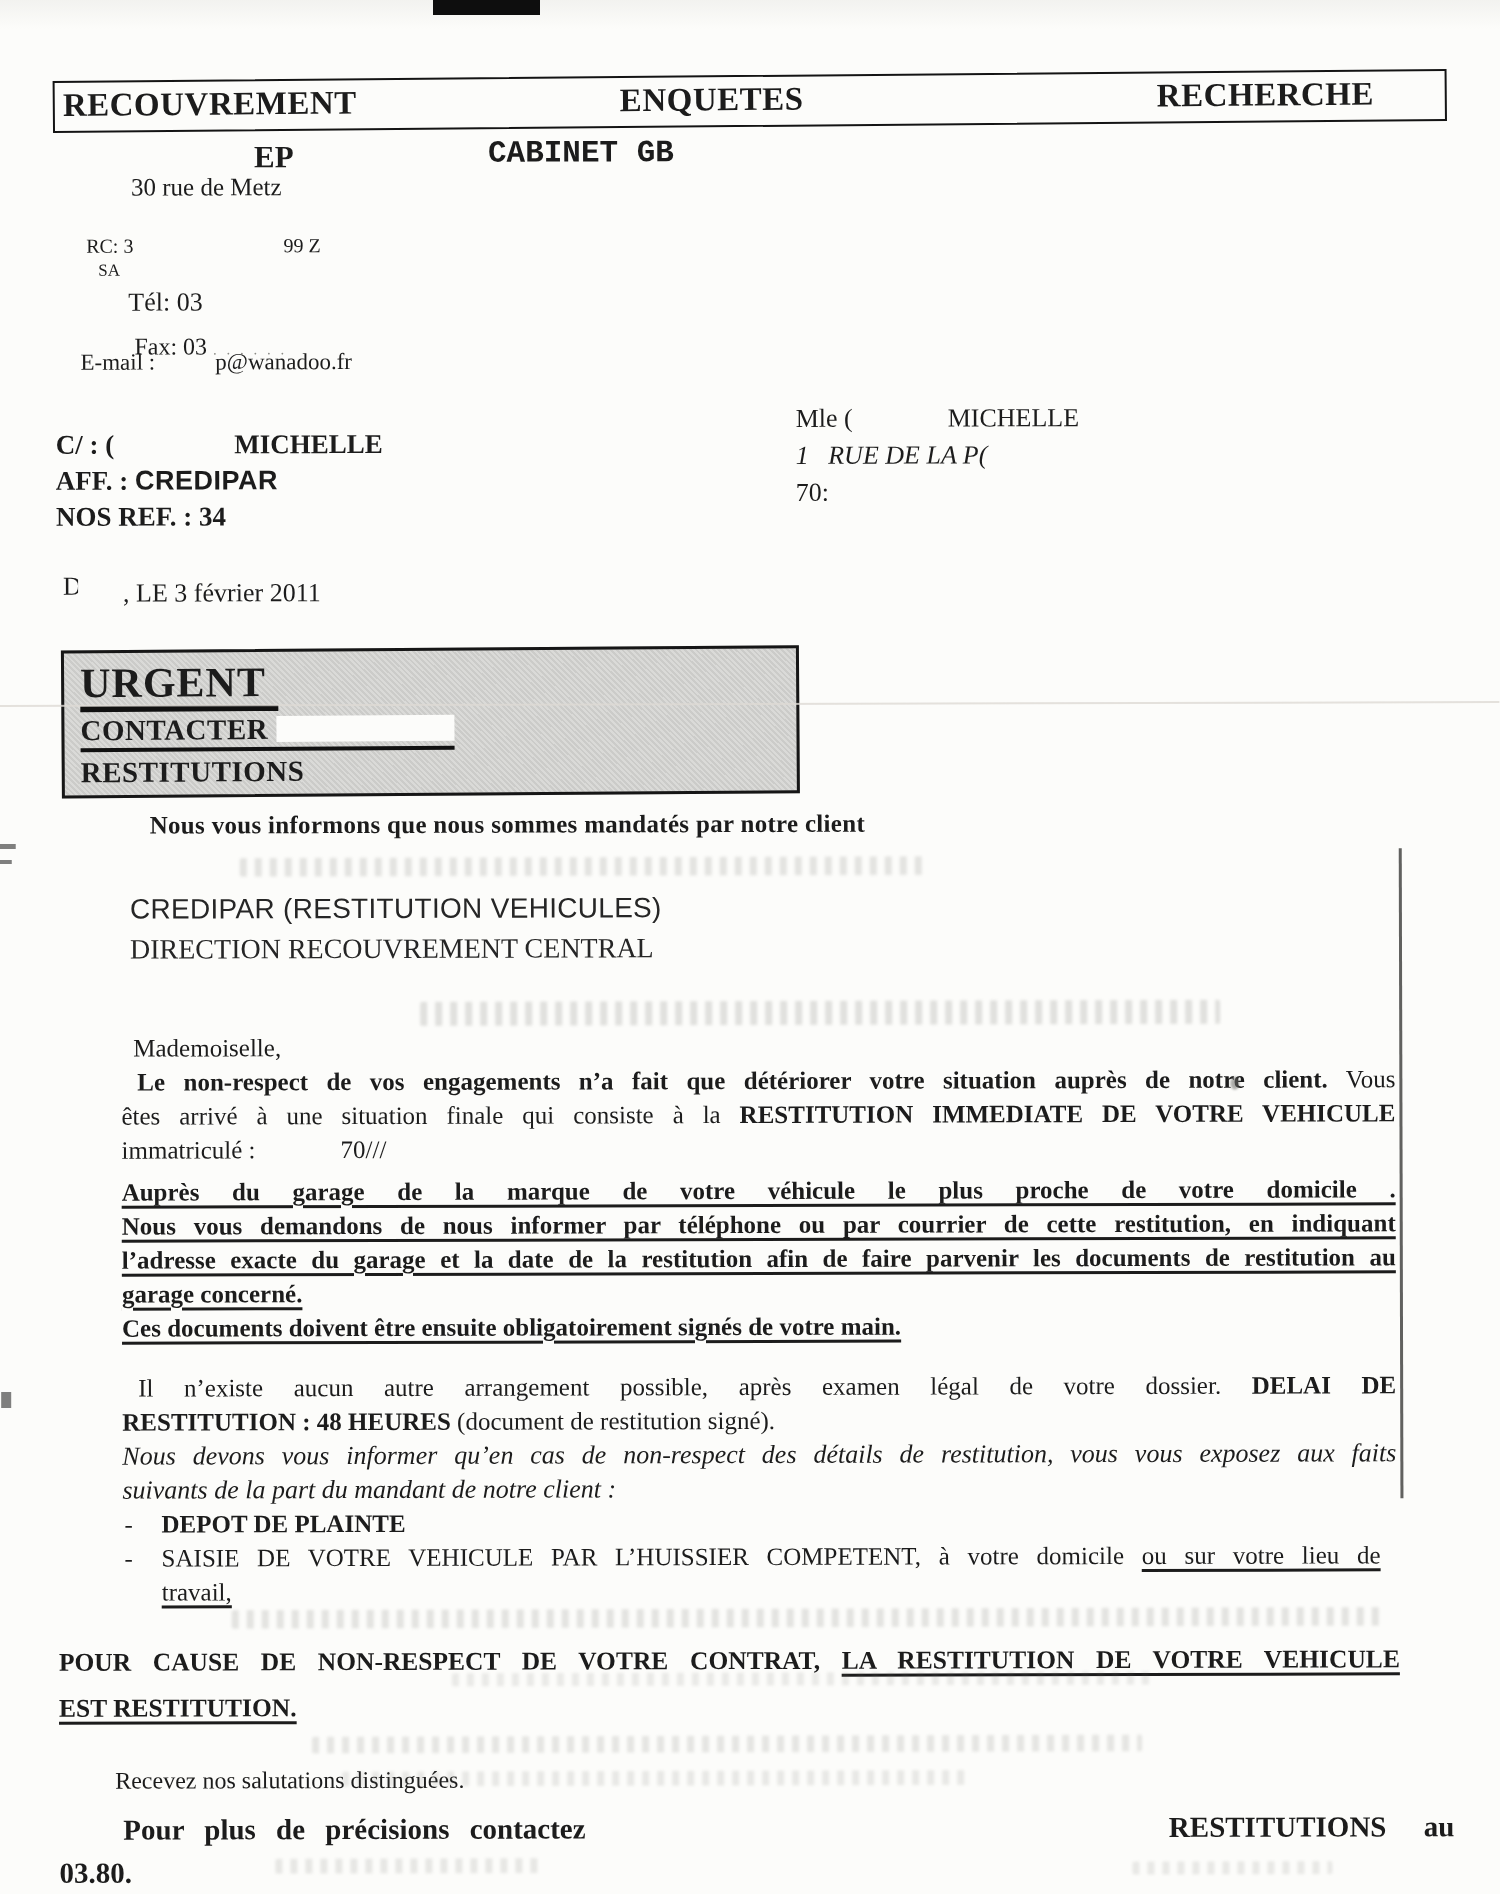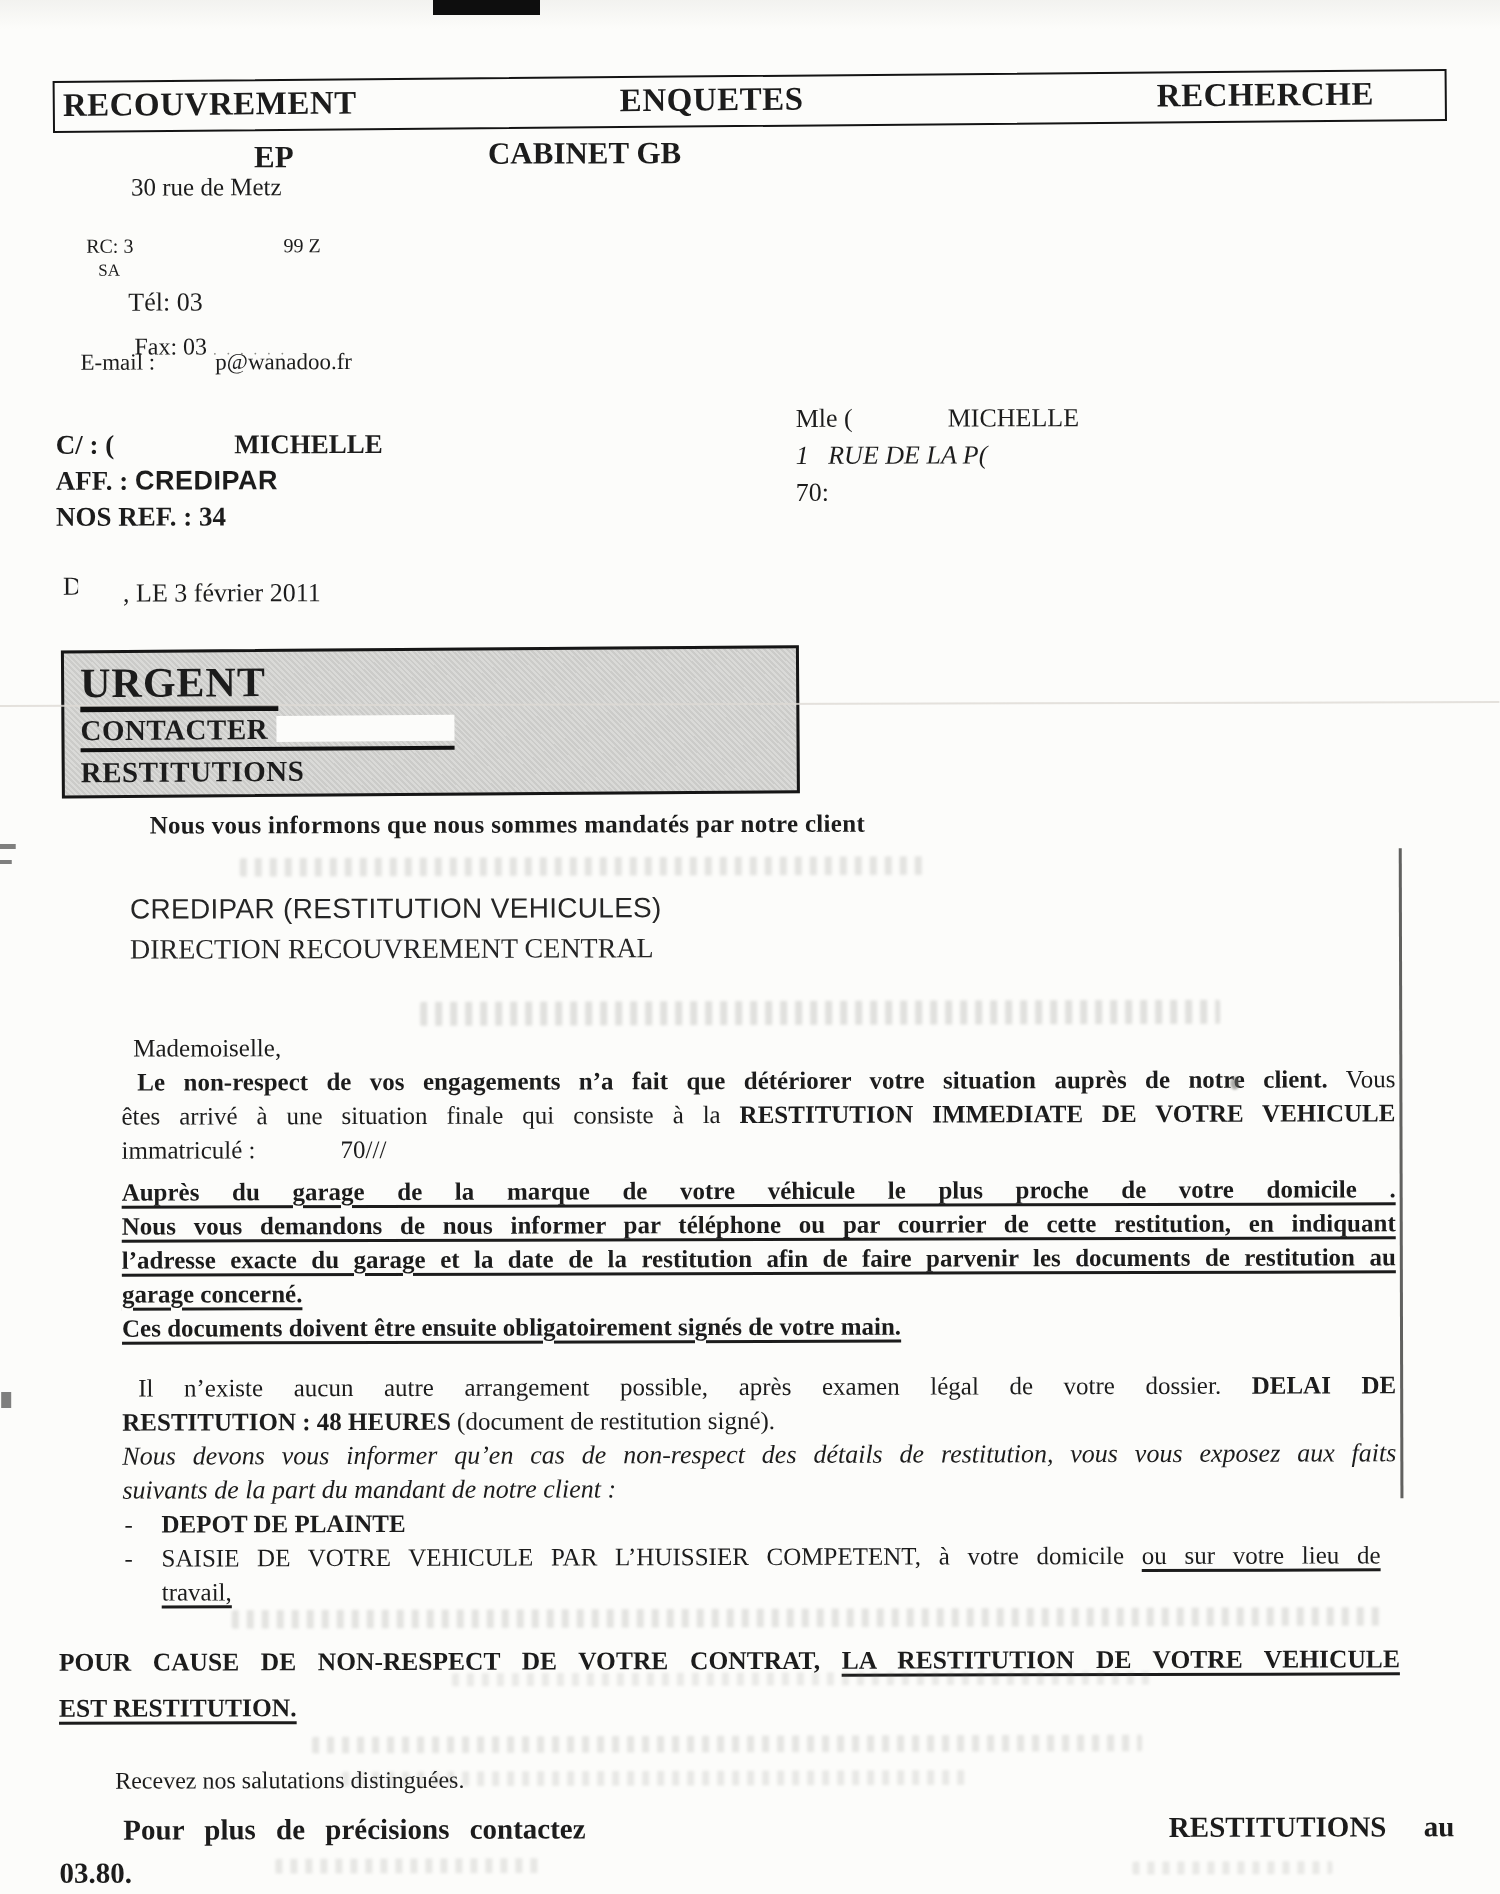--- a/index.html
+++ b/index.html
@@ -85,21 +85,21 @@
 
   <div class="tilt">
 
     <div class="header-box">
       <span class="hb1">RECOUVREMENT</span>
       <span class="hb2">ENQUETES</span>
       <span class="hb3">RECHERCHE</span>
     </div>
 
     <div class="abs b" style="left:227px;top:138px;font-size:31px;margin-left:29px;">EP</div>
-    <div class="abs b" style="left:490px;top:135px;font-size:31px;">CABINET GB</div>
+    <div class="abs b" style="left:490px;top:135px;font-size:31px;font-family:Liberation Mono, monospace;">CABINET GB</div>
     <div class="abs" style="left:133px;top:172px;font-size:25px;">30 rue de Metz</div>
     <div class="abs" style="left:88px;top:233px;font-size:20px;">
       <span>RC: 3</span><span class="gap" style="width:150px;"></span><span>99 Z</span>
     </div>
     <div class="abs" style="left:100px;top:259px;font-size:17px;">SA</div>
     <div class="abs" style="left:130px;top:286px;font-size:26px;">Tél: 03</div>
     <div class="abs" style="left:136px;top:320px;font-size:24px;margin-top:12px;">
       <span>Fax: 03</span>
       <span style="color:#8b8b86;font-size:15px;letter-spacing:3px;">. .  . .  . .</span>
     </div>

